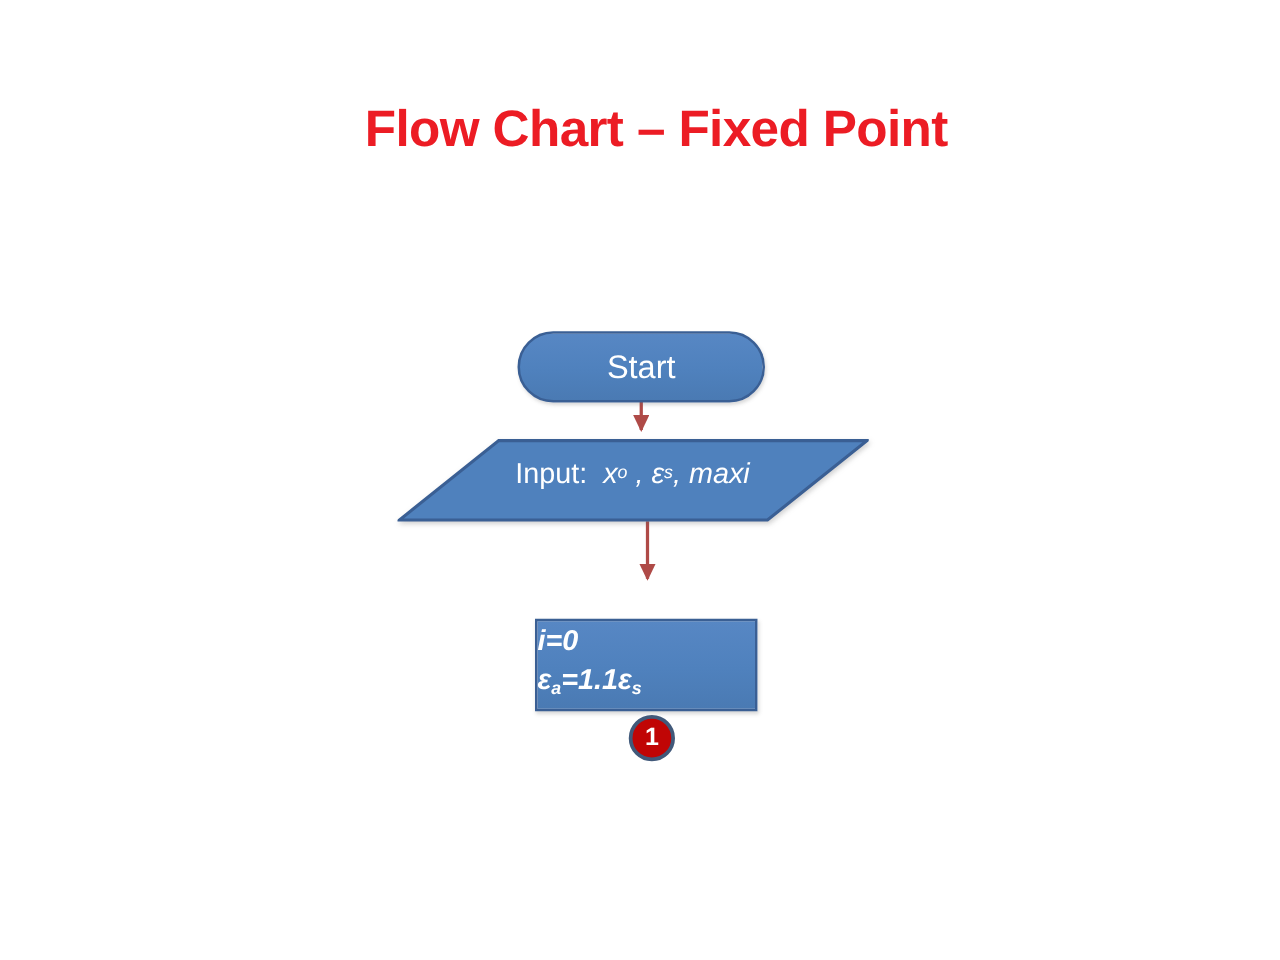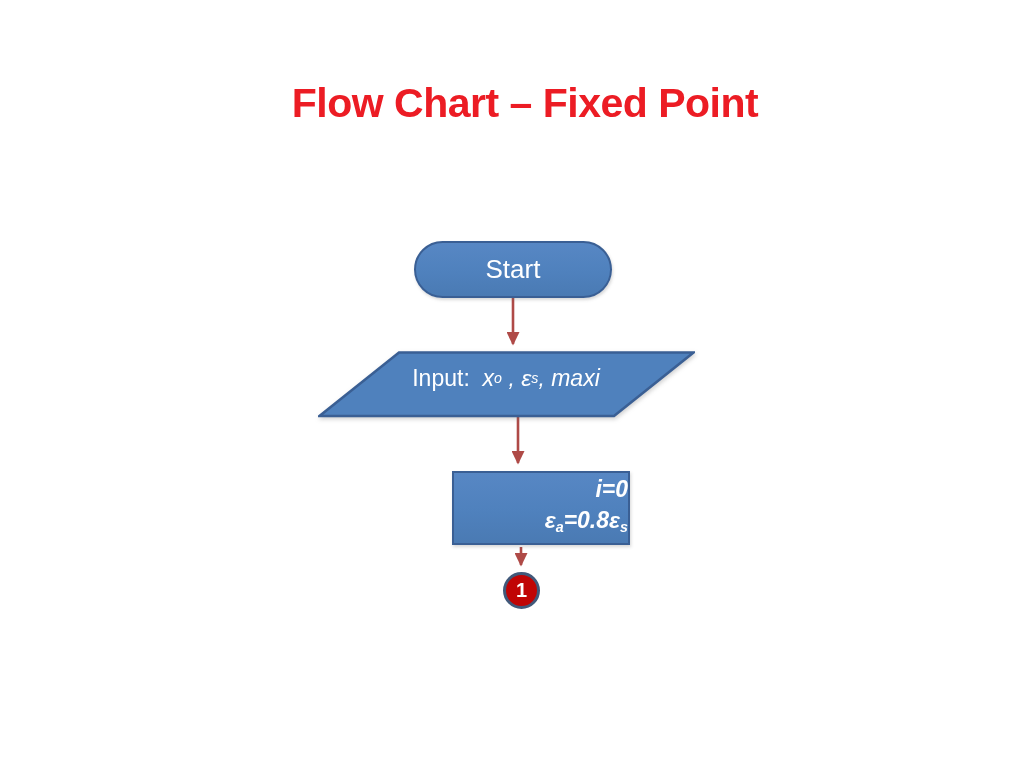--- a/index.html
+++ b/index.html
@@ -32,20 +32,21 @@
     top: 0;
     pointer-events: none;
   }
   .shape {
     position: absolute;
     box-sizing: border-box;
     background: linear-gradient(180deg, #5787c4 0%, #4f81bd 55%, #4a7ab3 100%);
     border: 2.5px solid #3a5f94;
     box-shadow: 1px 2px 3px rgba(100,100,100,0.25);
     color: #ffffff;
+    margin-top: 24px;
   }
   .terminator {
     left: 414px;
     top: 241px;
     width: 198px;
     height: 57px;
     border-radius: 29px;
     display: flex;
     align-items: center;
     justify-content: center;
@@ -64,27 +65,27 @@
     width: 376px;
     height: 54px;
     display: flex;
     align-items: center;
     justify-content: center;
     color: #ffffff;
     font-size: 23px;
     white-space: pre;
   }
   .process {
-    left: 452px;
+    left: 428px;
     top: 471px;
     width: 178px;
     height: 74px;
     display: flex;
     flex-direction: column;
-    align-items: flex-end;
+    align-items: flex-start;
     justify-content: center;
     font-size: 23px;
     font-style: italic;
     font-weight: 600;
     line-height: 31px;
     white-space: pre;
   }
   .connector {
     position: absolute;
     box-sizing: border-box;
@@ -133,20 +134,20 @@
 
   <svg class="para-svg" width="377" height="67" viewBox="0 0 377 67">
     <polygon points="81,1.5 375.5,1.5 296,65 1.5,65" fill="#4f81bd" stroke="#3a5f94" stroke-width="2.5"></polygon>
   </svg>
   <div class="para-label">
     <span>Input:  </span><span class="math">x</span><span class="sub">o</span><span class="math"> , </span><span class="math">ε</span><span class="sub">s</span><span class="math">, </span><span class="math">maxi</span>
   </div>
 
   <div class="shape process">
     <div><span>i=0</span></div>
-    <div><span>ε</span><span class="sub">a</span><span>=0.8</span><span>ε</span><span class="sub">s</span></div>
+    <div><span>ε</span><span class="sub">a</span><span>=1.1</span><span>ε</span><span class="sub">s</span></div>
   </div>
 
   <div class="connector">
     <span>1</span>
   </div>
 
 </div>
 
 </body></html>

